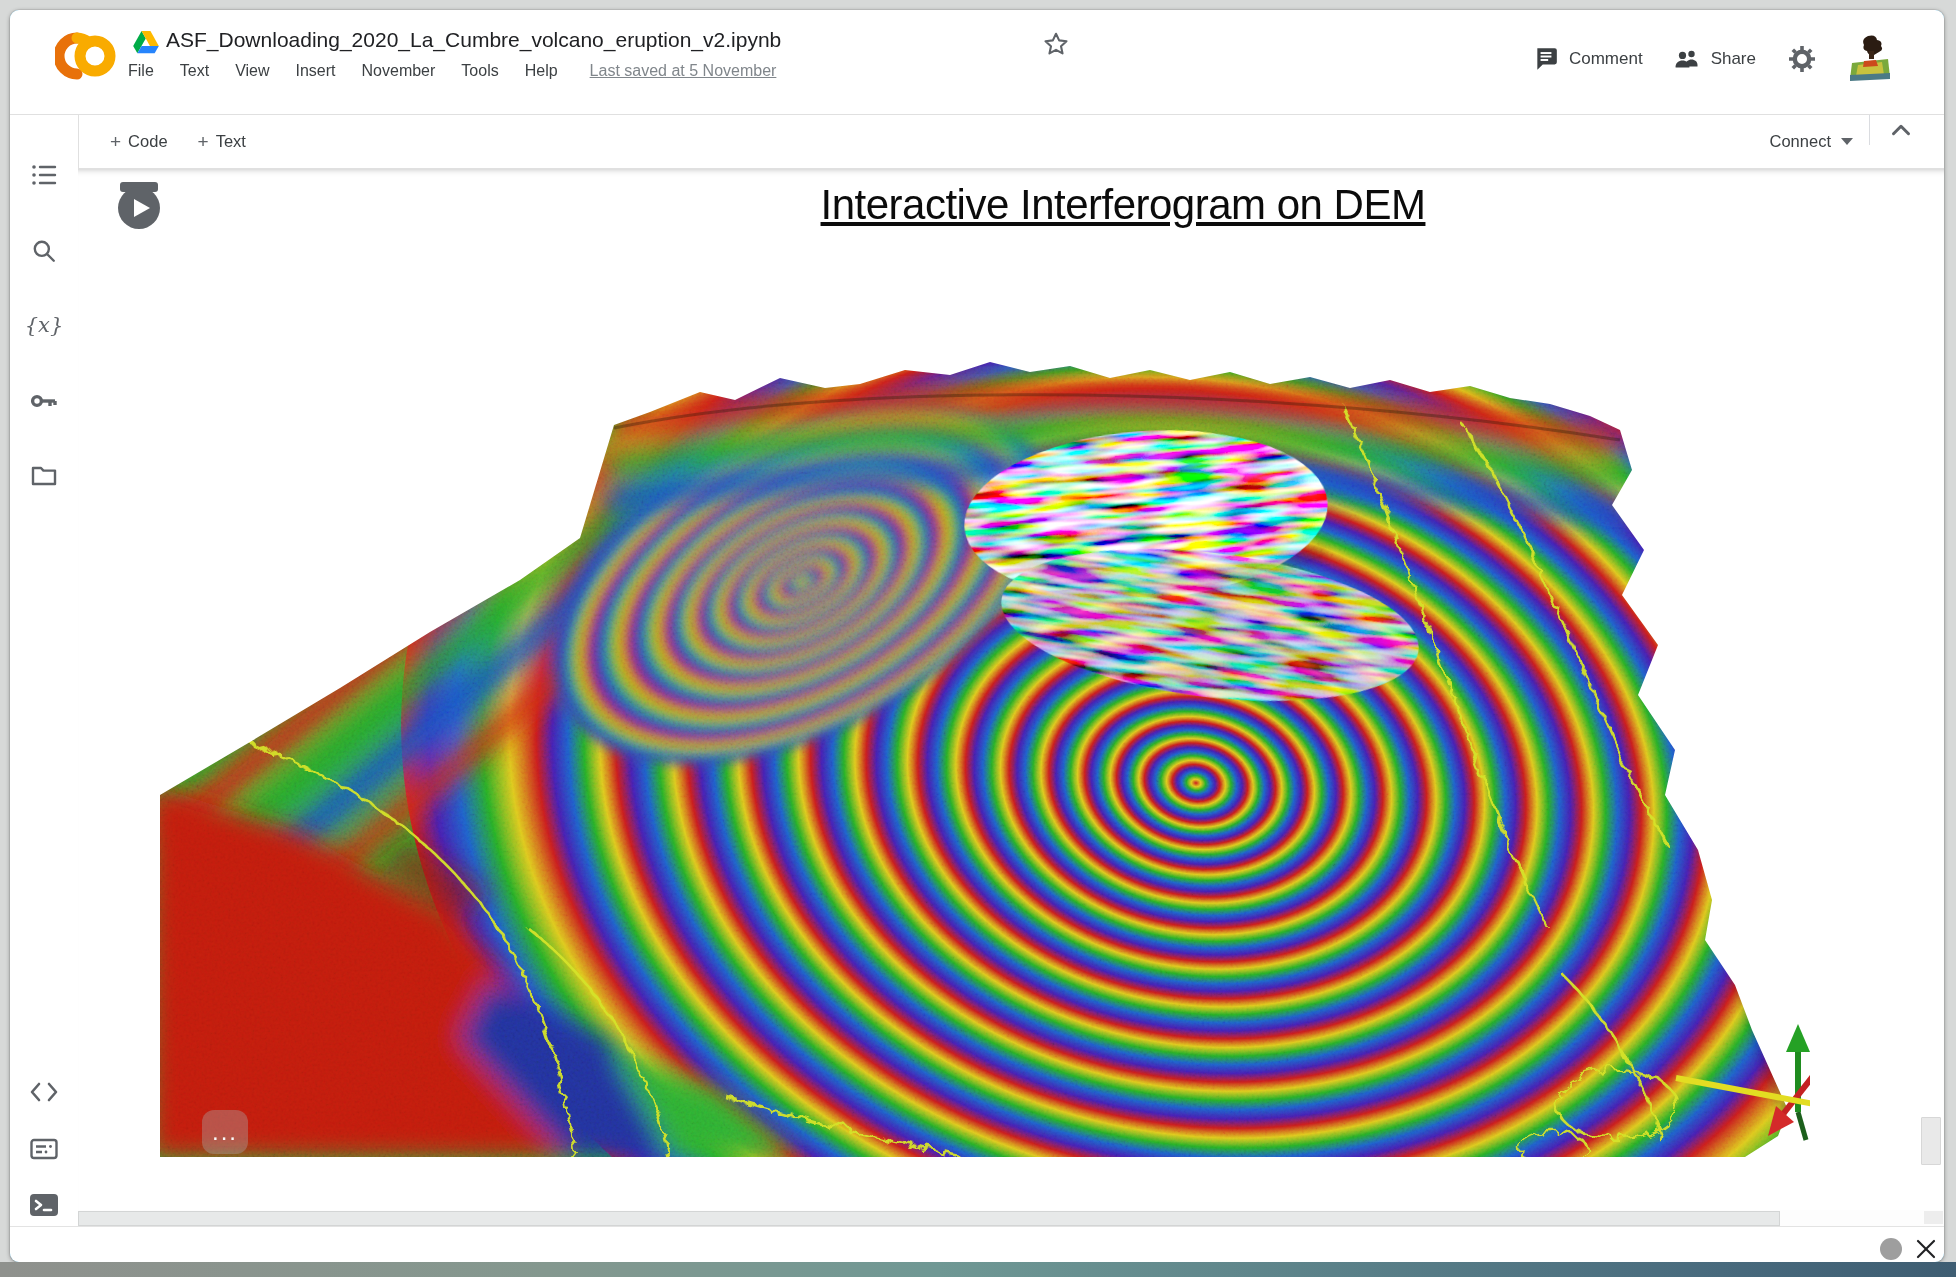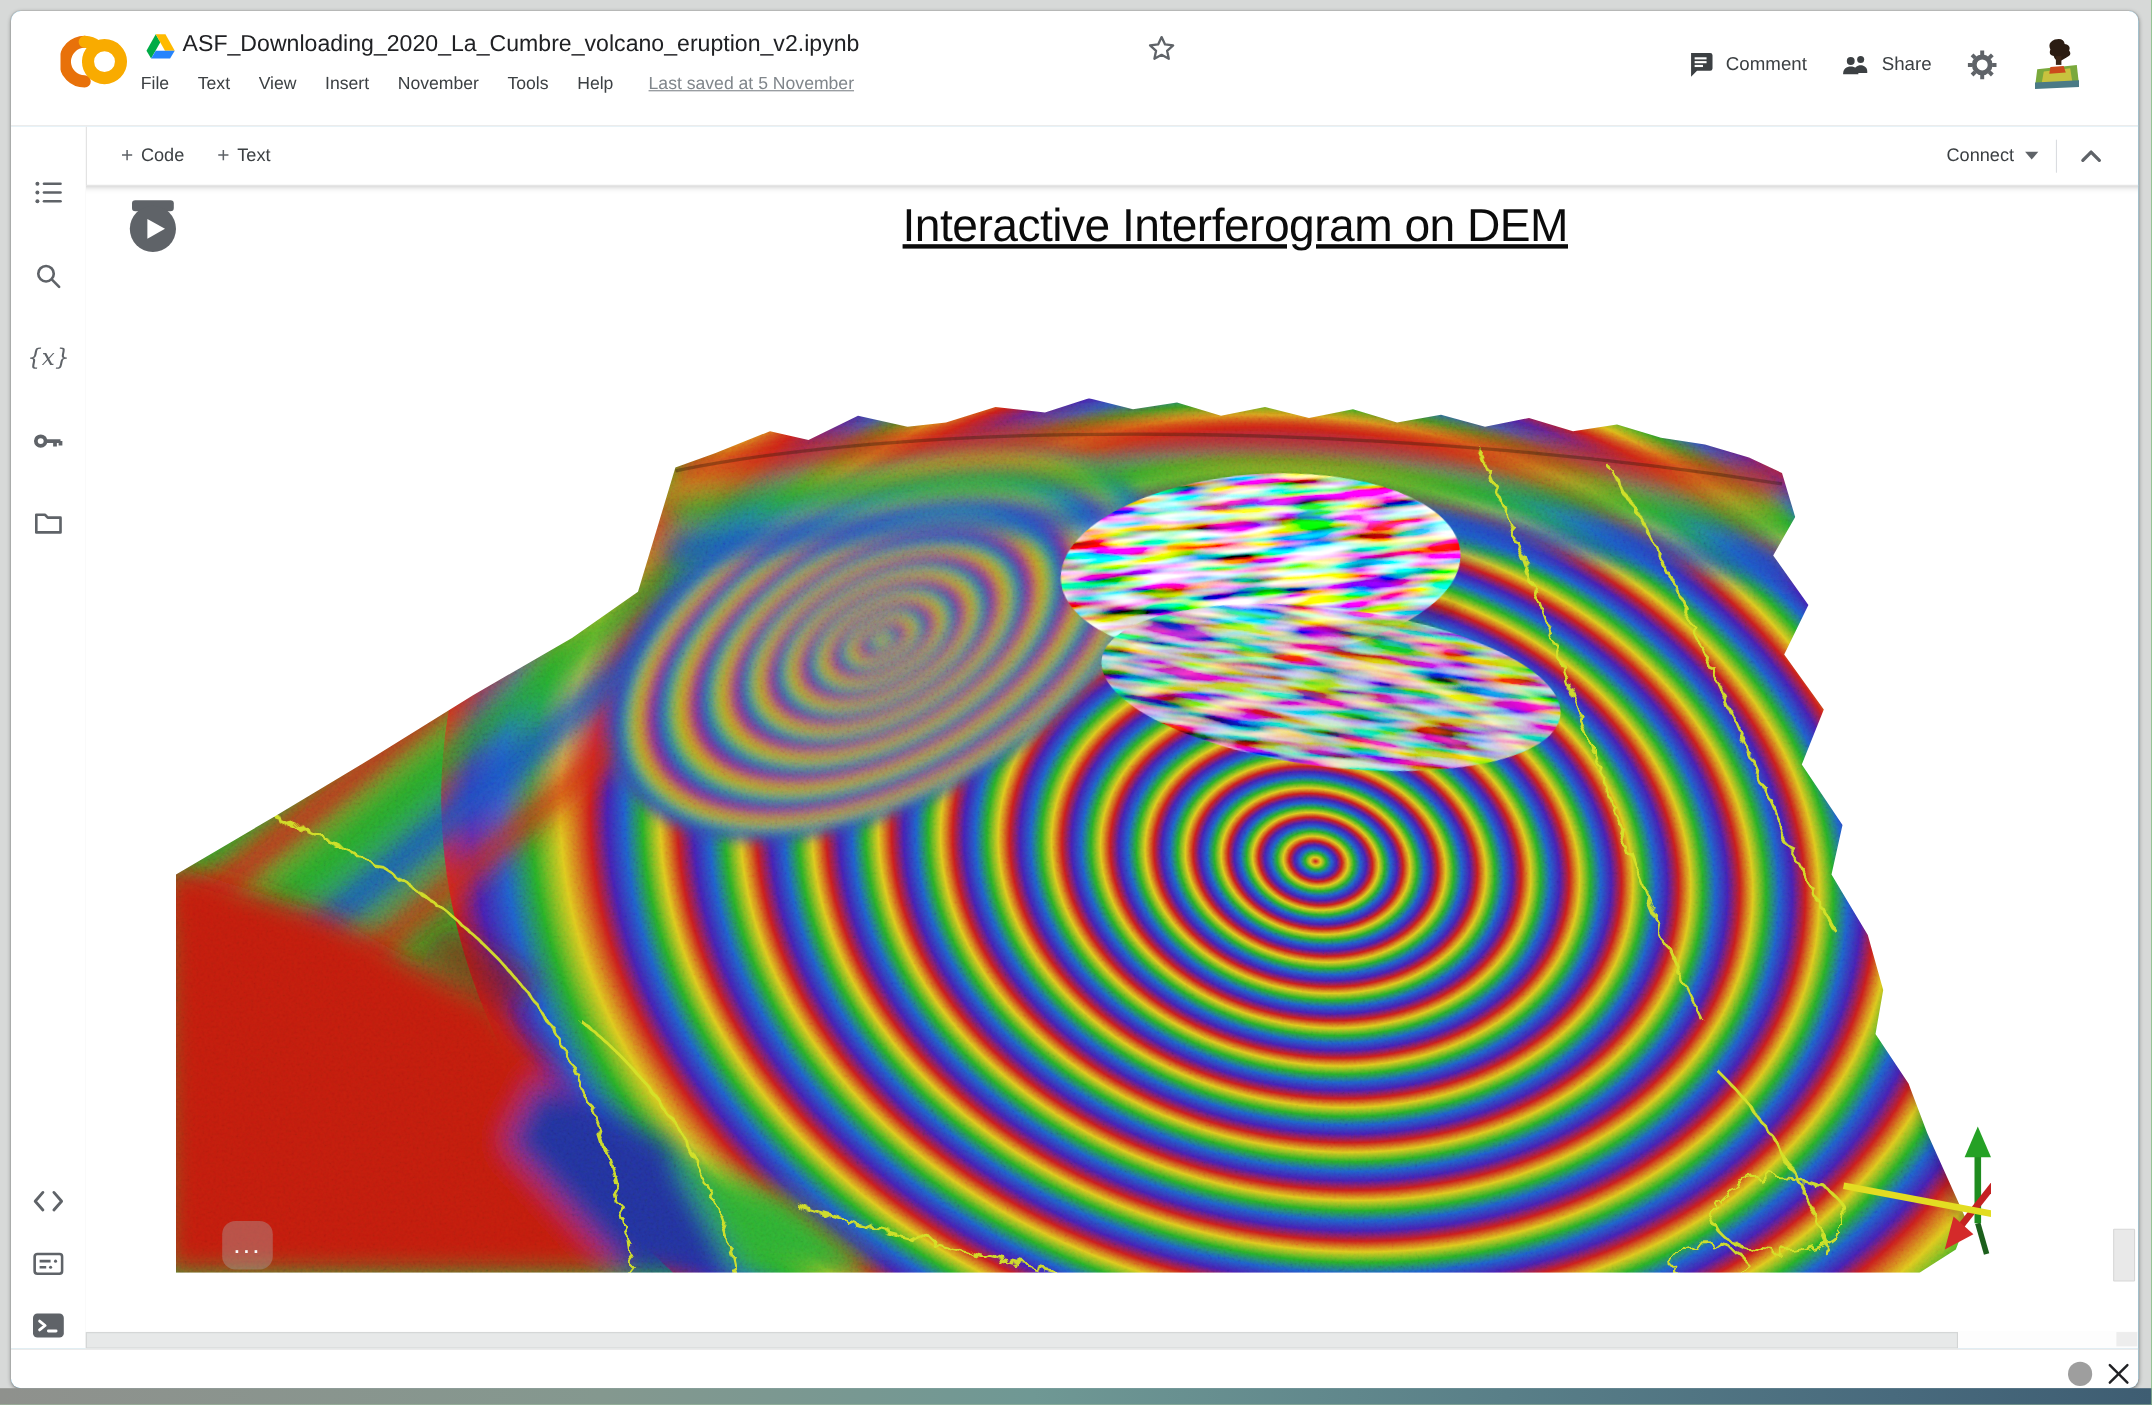--- a/index.html
+++ b/index.html
@@ -16,32 +16,32 @@
     box-shadow:0 1px 4px rgba(0,0,0,.38), 0 0 0 1px rgba(0,0,0,.06);
     overflow:hidden;
   }
   .bottom-strip{
     position:absolute;left:0;bottom:0;width:1956px;height:15px;
     background:linear-gradient(90deg,#8f918d 0%,#84988f 28%,#6f9894 48%,#597f88 70%,#486a7d 88%,#3e5d72 100%);
   }
   
   .header{position:absolute;left:0;top:0;width:1934px;height:104px;background:#fff;border-bottom:1px solid #e0e0e0;}
   .doc-title{position:absolute;left:156px;top:18px;font-size:21px;color:#202124;white-space:nowrap;}
-  .menu-row{position:absolute;left:118px;top:52px;height:30px;display:flex;align-items:center;gap:26px;}
+  .menu-row{position:absolute;left:118px;top:52px;height:30px;display:flex;gap:26px;}
   .menu-item{font-size:16px;color:#3c4043;cursor:pointer;}
   .last-saved{font-size:16px;color:#80868b;text-decoration:underline;margin-left:6px;}
   .hdr-actions{position:absolute;right:52px;top:26px;height:46px;display:flex;align-items:center;gap:30px;}
   .hdr-action{display:flex;align-items:center;gap:10px;font-size:17px;color:#3c4043;cursor:pointer;justify-content:flex-end;}
   .avatar{width:44px;height:48px;position:relative;}
   
   .toolbar{position:absolute;left:68px;top:105px;width:1866px;height:53px;background:#fff;border-bottom:1px solid #e0e0e0;}
   .tb-left{position:absolute;left:32px;top:0;height:53px;display:flex;align-items:center;gap:30px;}
   .tb-btn{display:flex;align-items:center;gap:7px;font-size:16.5px;color:#3c4043;cursor:pointer;}
   .tb-plus{font-size:19px;color:#5f6368;}
-  .tb-right{position:absolute;right:28px;top:0;height:53px;display:flex;align-items:center;gap:16px;}
+  .tb-right{position:absolute;right:28px;top:0;height:53px;display:flex;gap:16px;}
   .connect{display:flex;align-items:center;gap:10px;font-size:16.5px;color:#3c4043;cursor:pointer;}
   .caret-down{width:0;height:0;border-left:6px solid transparent;border-right:6px solid transparent;border-top:7px solid #5f6368;}
   .tb-divider{width:1px;height:30px;background:#dadce0;}
   
   .sidebar{position:absolute;left:0;top:105px;width:68px;height:1111px;background:#fff;border-right:1px solid #e0e0e0;}
   .side-icon{position:absolute;left:0;width:68px;height:48px;display:flex;align-items:center;justify-content:center;cursor:pointer;color:#5f6368;}
   
   .content{position:absolute;left:68px;top:159px;width:1866px;height:1041px;background:#fff;
     box-shadow:inset 0 7px 7px -7px rgba(0,0,0,.28);}
   .run-bar{position:absolute;left:42px;top:13px;width:38px;height:10px;border-radius:3px;background:#5f6368;}

